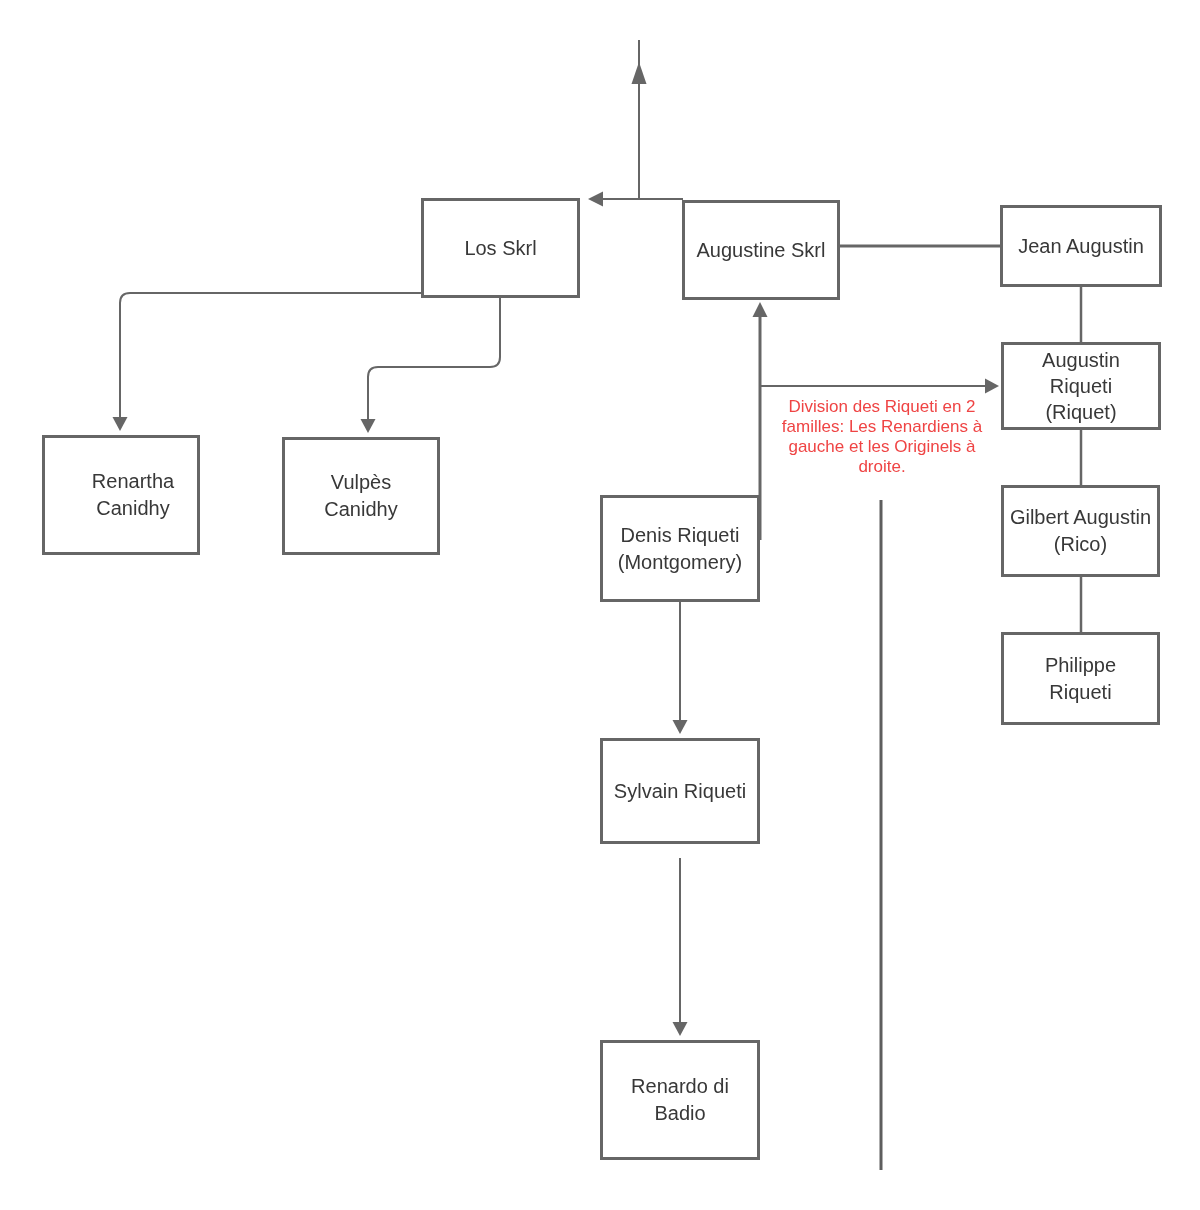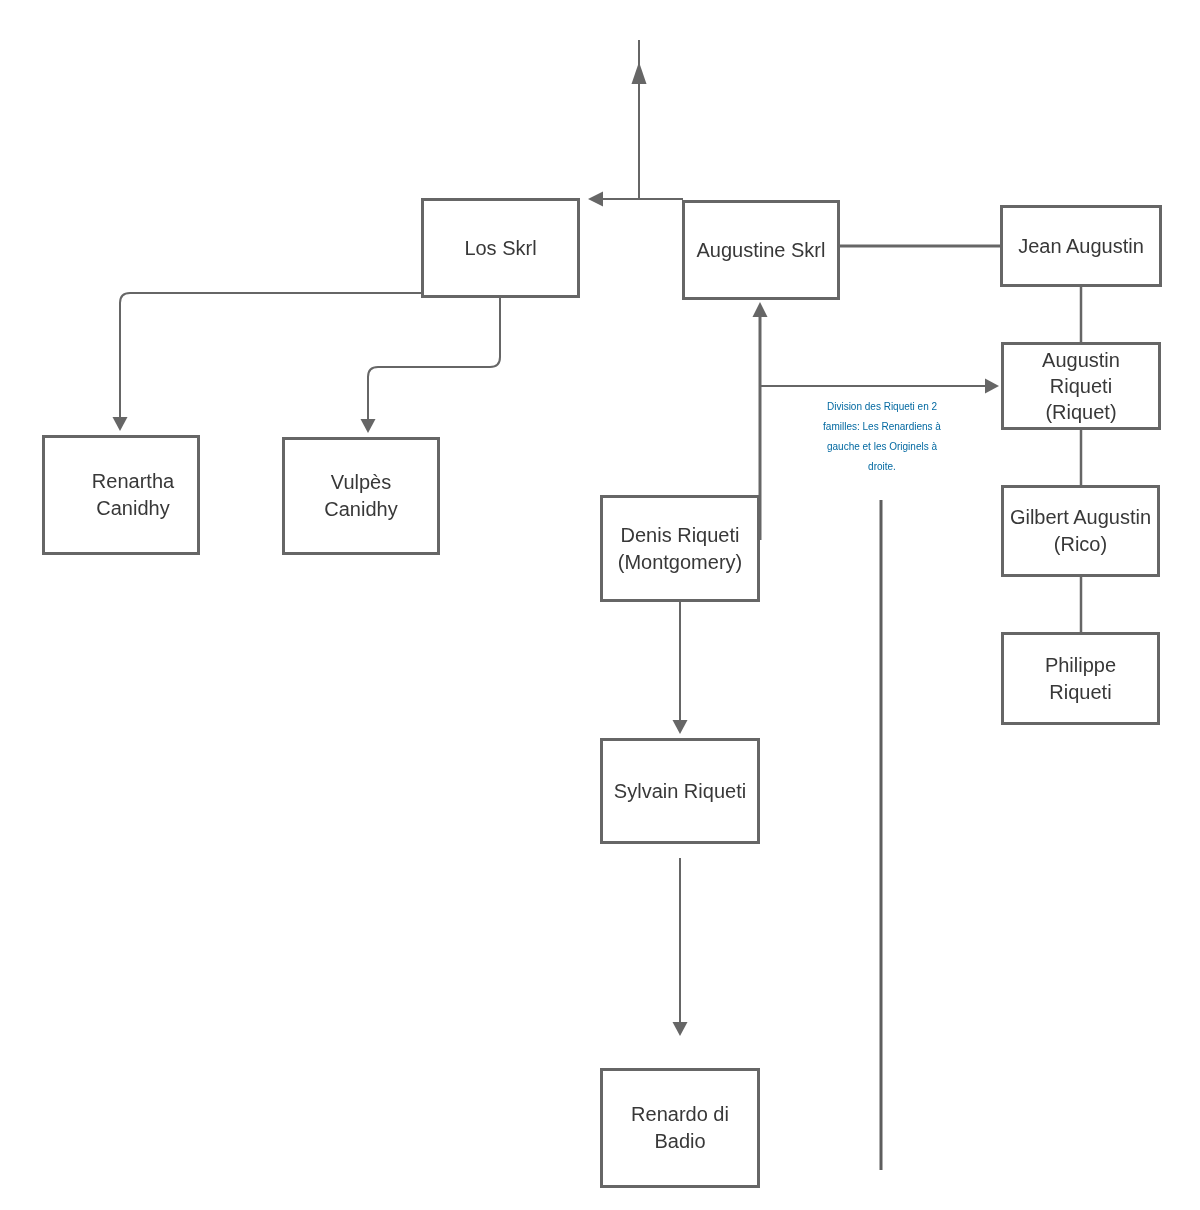--- a/index.html
+++ b/index.html
@@ -25,22 +25,22 @@
     font-size:20px;
     line-height:27px;
     color:#383838;
     padding:0 2px;
   }
   .node.tight .label{line-height:26px;}
   .annotation{
     position:absolute;z-index:2;
     left:762px;top:397px;width:240px;
     text-align:center;
-    font-size:10px;line-height:20px;
-    color:#0369a1;
+    font-size:17px;line-height:20px;
+    color:#ef4444;
     white-space:pre-line;
   }
 </style>
 </head>
 <body>
 
 <div class="canvas">
 
   <svg class="connector-layer" width="1200" height="1210" viewBox="0 0 1200 1210" fill="none" stroke="#666666" stroke-width="2">
 
@@ -145,21 +145,21 @@
 
   <div class="node" style="left:1001px;top:632px;width:159px;height:93px;">
     <span class="label">Philippe
 Riqueti</span>
   </div>
 
   <div class="node" style="left:600px;top:738px;width:160px;height:106px;">
     <span class="label">Sylvain Riqueti</span>
   </div>
 
-  <div class="node" style="left:600px;top:1040px;width:160px;height:120px;margin-top:28px;">
+  <div class="node" style="left:600px;top:1040px;width:160px;height:120px;">
     <span class="label">Renardo di
 Badio</span>
   </div>
 
   <div class="annotation">Division des Riqueti en 2
 familles: Les Renardiens à
 gauche et les Originels à
 droite.</div>
 
 </div>

